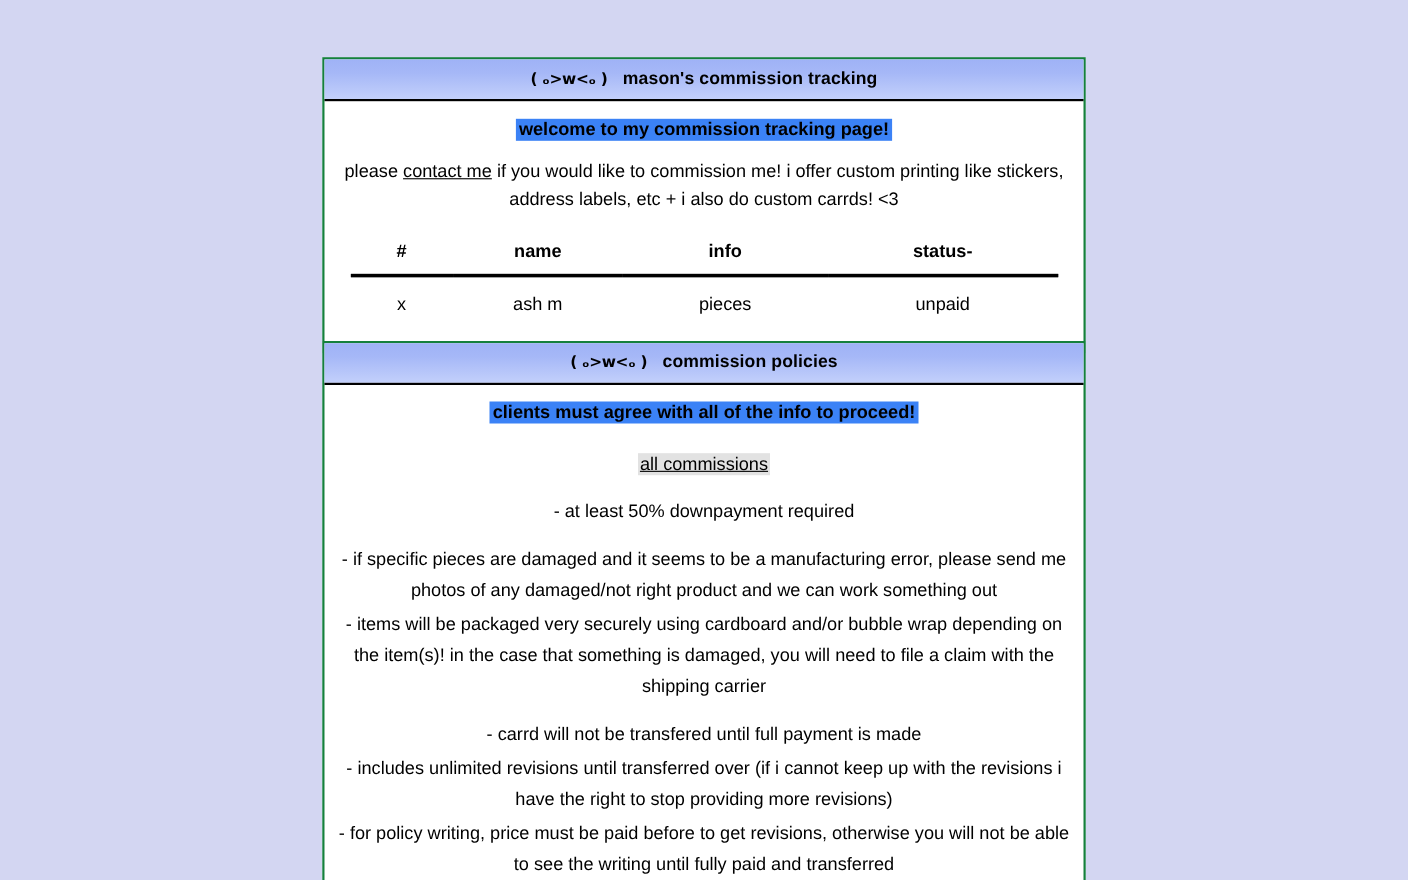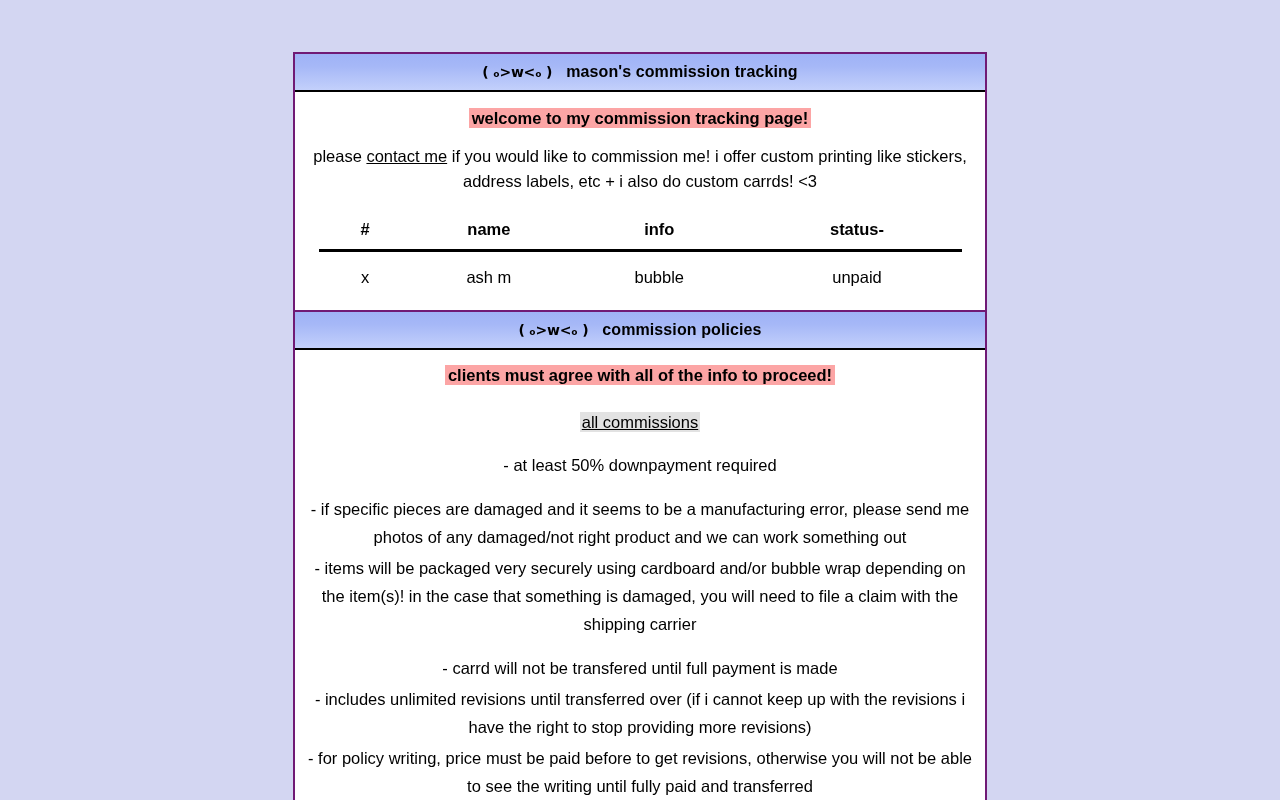--- a/index.html
+++ b/index.html
@@ -22,21 +22,21 @@
     height: 800px;
     position: relative;
     overflow: hidden;
   }
 
   .panel {
     position: absolute;
     left: 293px;
     width: 694px;
     background: #ffffff;
-    border: 2px solid #701a75;
+    border: 2px solid #15803d;
   }
 
   #panel-tracking { top: 52px; }
   #panel-policies { top: 310px; }
 
   .panel-header {
     height: 38px;
     background: linear-gradient(to bottom, #9fb2f6 0%, #a6b8f7 35%, #c3d0fb 100%);
     border-bottom: 2px solid #000000;
     display: flex;
@@ -59,21 +59,21 @@
 
   .panel-body {
     padding: 14px 12px 18px 12px;
     text-align: center;
     font-size: 16.5px;
     line-height: 25.5px;
   }
 
   .highlight-title {
     display: inline;
-    background: #fca5a5;
+    background: #3b82f6;
     font-weight: bold;
     font-size: 16.5px;
     padding: 1px 3px;
   }
 
   .intro {
     margin: 12px 0 10px 0;
     padding: 0 6px;
     font-size: 16.5px;
     line-height: 25.5px;
@@ -162,21 +162,21 @@
             <th class="col-num">#</th>
             <th class="col-name">name</th>
             <th class="col-type">info</th>
             <th class="col-status">status-</th>
           </tr>
         </thead>
         <tbody>
           <tr>
             <td class="col-num">x</td>
             <td class="col-name">ash m</td>
-            <td class="col-type">bubble</td>
+            <td class="col-type">pieces</td>
             <td class="col-status">unpaid</td>
           </tr>
         </tbody>
       </table>
 
     </div>
   </div>
 
   <div class="panel" id="panel-policies">
 

